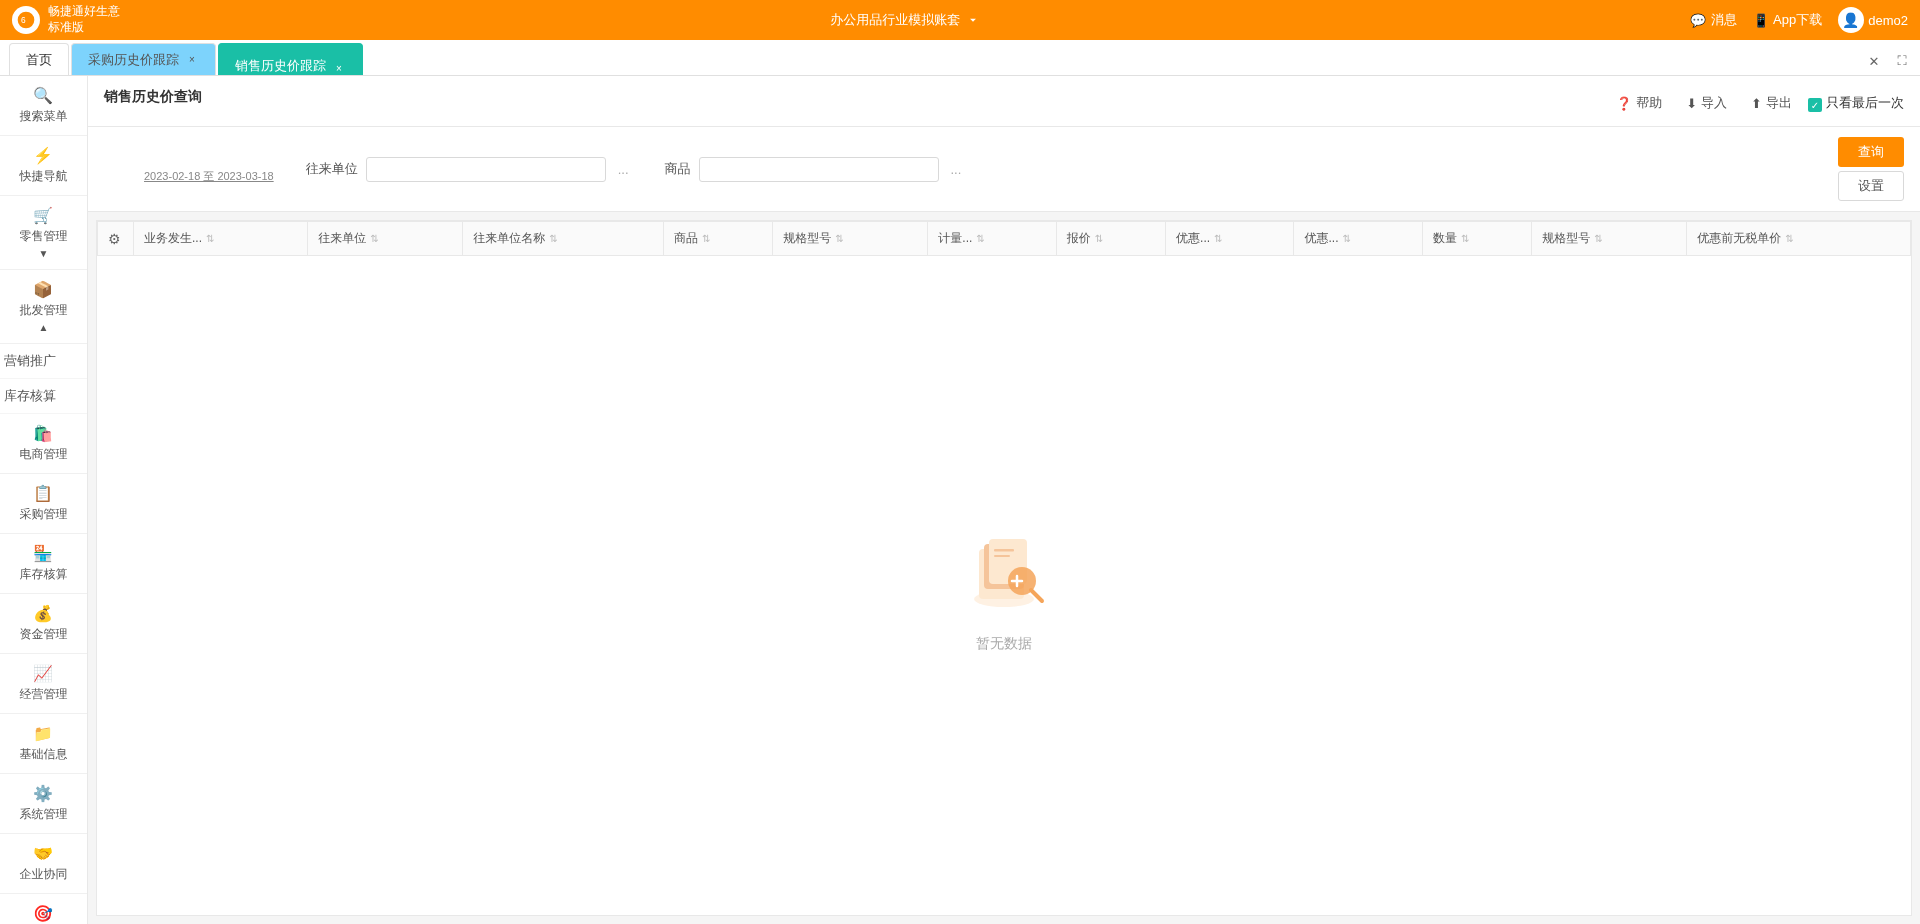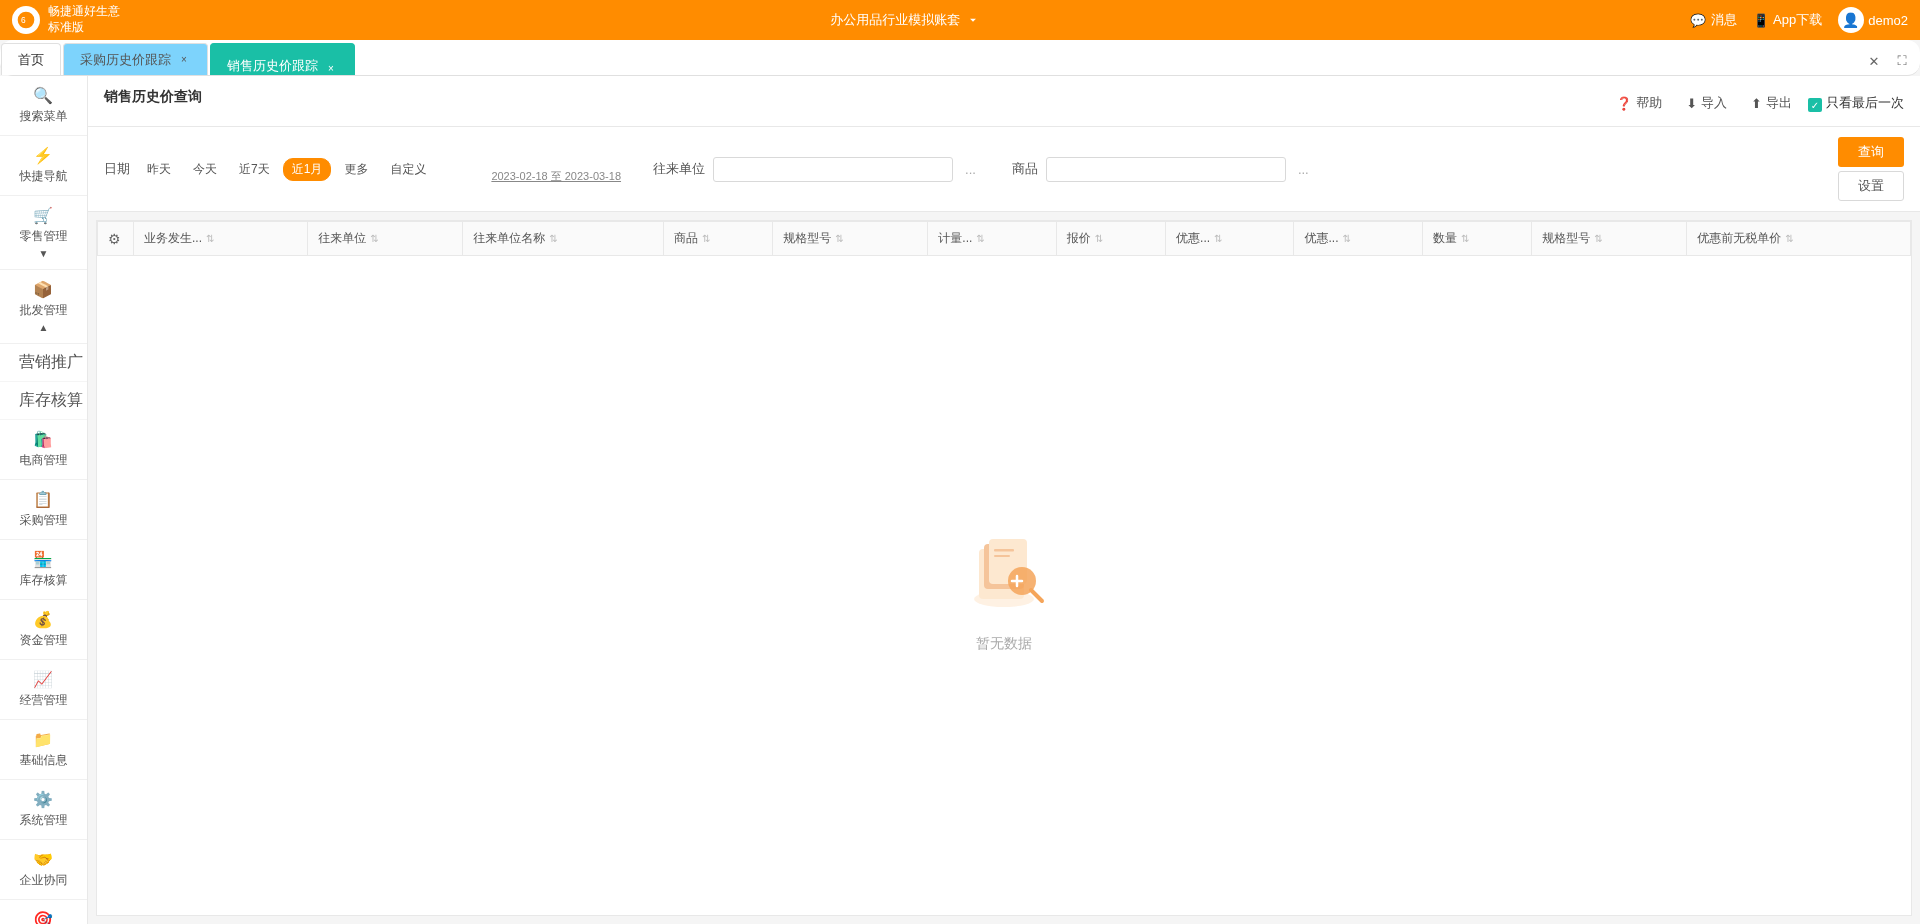--- a/index.html
+++ b/index.html
@@ -11,37 +11,37 @@
     .logo-icon { width: 28px; height: 28px; background: #fff; border-radius: 50%; display: flex; align-items: center; justify-content: center; }
     .logo-icon svg { width: 20px; height: 20px; }
     .logo-text { color: #fff; font-size: 12px; line-height: 1.3; }
     .topbar-center { display: flex; align-items: center; gap: 6px; color: #fff; font-size: 13px; }
     .topbar-center svg { width: 14px; height: 14px; fill: #fff; }
     .topbar-right { display: flex; align-items: center; gap: 16px; color: #fff; font-size: 13px; }
     .topbar-right-item { display: flex; align-items: center; gap: 4px; cursor: pointer; }
     .avatar { width: 26px; height: 26px; border-radius: 50%; background: #fff; display: flex; align-items: center; justify-content: center; overflow: hidden; }
 
     
-    .tabbar { height: 36px; background: #fff; display: flex; align-items: flex-end; border-bottom: 1px solid #e0e0e0; flex-shrink: 0; padding-left: 1px; border-radius: 13px; }
+    .tabbar { height: 36px; background: #fff; display: flex; align-items: flex-end; border-bottom: 1px solid #e0e0e0; flex-shrink: 0; padding-left: 9px; }
     .tab { height: 32px; padding: 0 16px; display: flex; align-items: center; gap: 6px; cursor: pointer; border-top-left-radius: 4px; border-top-right-radius: 4px; font-size: 13px; color: #555; background: #7dd3fc; margin-right: 2px; border: 1px solid #e0e0e0; border-bottom: none; }
     .tab.active { background: #1abfa6; color: #fff; border-color: #1abfa6; align-items: flex-end; }
     .tab-home { background: #fff; color: #333; }
     .tab-close { width: 14px; height: 14px; border-radius: 50%; display: flex; align-items: center; justify-content: center; font-size: 10px; cursor: pointer; }
     .tab.active .tab-close { color: #fff; }
     .tabbar-actions { margin-left: auto; display: flex; align-items: center; gap: 8px; padding-right: 8px; padding-bottom: 4px; }
     .tabbar-action-btn { width: 20px; height: 20px; display: flex; align-items: center; justify-content: center; color: #666; cursor: pointer; }
 
     
     .main-layout { display: flex; flex: 1; overflow: hidden; }
 
     
     .sidebar { width: 88px; background: #fff; border-right: 1px solid #e8e8e8; display: flex; flex-direction: column; flex-shrink: 0; overflow-y: auto; }
     .sidebar-item { padding: 10px 4px; display: flex; flex-direction: column; align-items: center; gap: 3px; cursor: pointer; color: #555; font-size: 12px; text-align: center; border-bottom: 1px solid #f0f0f0; }
     .sidebar-item-icon { font-size: 16px; }
-    .sidebar-sub-item { padding: 8px 4px; font-size: 16px; color: #555; text-align: right; cursor: pointer; border-bottom: 1px solid #f5f5f5; }
+    .sidebar-sub-item { padding: 8px 4px; font-size: 13px; color: #555; text-align: left; cursor: pointer; border-bottom: 1px solid #f5f5f5; }
 
     
     .content { flex: 1; display: flex; flex-direction: column; overflow: hidden; background: #f5f5f5; }
     .page-header { background: #fff; padding: 12px 16px 0; border-bottom: 1px solid #e8e8e8; flex-shrink: 0; }
     .page-title { font-size: 14px; font-weight: bold; color: #333; margin-bottom: 12px; }
     .toolbar-right { margin-left: auto; display: flex; align-items: center; gap: 8px; }
     .btn-help, .btn-import, .btn-export { display: flex; align-items: center; gap: 4px; font-size: 13px; color: #555; cursor: pointer; background: none; border: none; padding: 4px 8px; }
     .checkbox-label { display: flex; align-items: flex-end; gap: 4px; font-size: 13px; color: #333; cursor: pointer; }
     .checkbox-checked { width: 14px; height: 14px; background: #1abfa6; border-radius: 2px; display: flex; align-items: center; justify-content: center; }
     .checkbox-checked::after { content: '✓'; color: #fff; font-size: 10px; }
@@ -217,31 +217,20 @@
           </button>
           <label class="checkbox-label">
             <div class="checkbox-checked"></div>
             <span>只看最后一次</span>
           </label>
         </div>
       </div>
     </div>
 
     <div class="filter-area">
-      <div class="filter-group">
-        <span class="filter-label">日期</span>
-        <div class="date-btns">
-          <button class="date-btn">昨天</button>
-          <button class="date-btn">今天</button>
-          <button class="date-btn">近7天</button>
-          <button class="date-btn active">近1月</button>
-          <button class="date-btn">更多</button>
-          <button class="date-btn">自定义</button>
-        </div>
-      </div>
       <div style="display:flex; flex-direction:column; gap:2px; margin-top:2px; margin-left:-8px; align-self:flex-start; padding-top:30px;">
         <span class="date-range" style="font-size:11px; color:#888; margin-left:48px;text-decoration:underline;">2023-02-18 至 2023-03-18</span>
       </div>
       <div class="filter-group" style="margin-left:16px;">
         <span class="filter-label">往来单位</span>
         <input class="filter-input" type="text" style="width: 240px;">
         <span class="filter-dots">...</span>
       </div>
       <div class="filter-group" style="margin-left:16px;">
         <span class="filter-label">商品</span>

